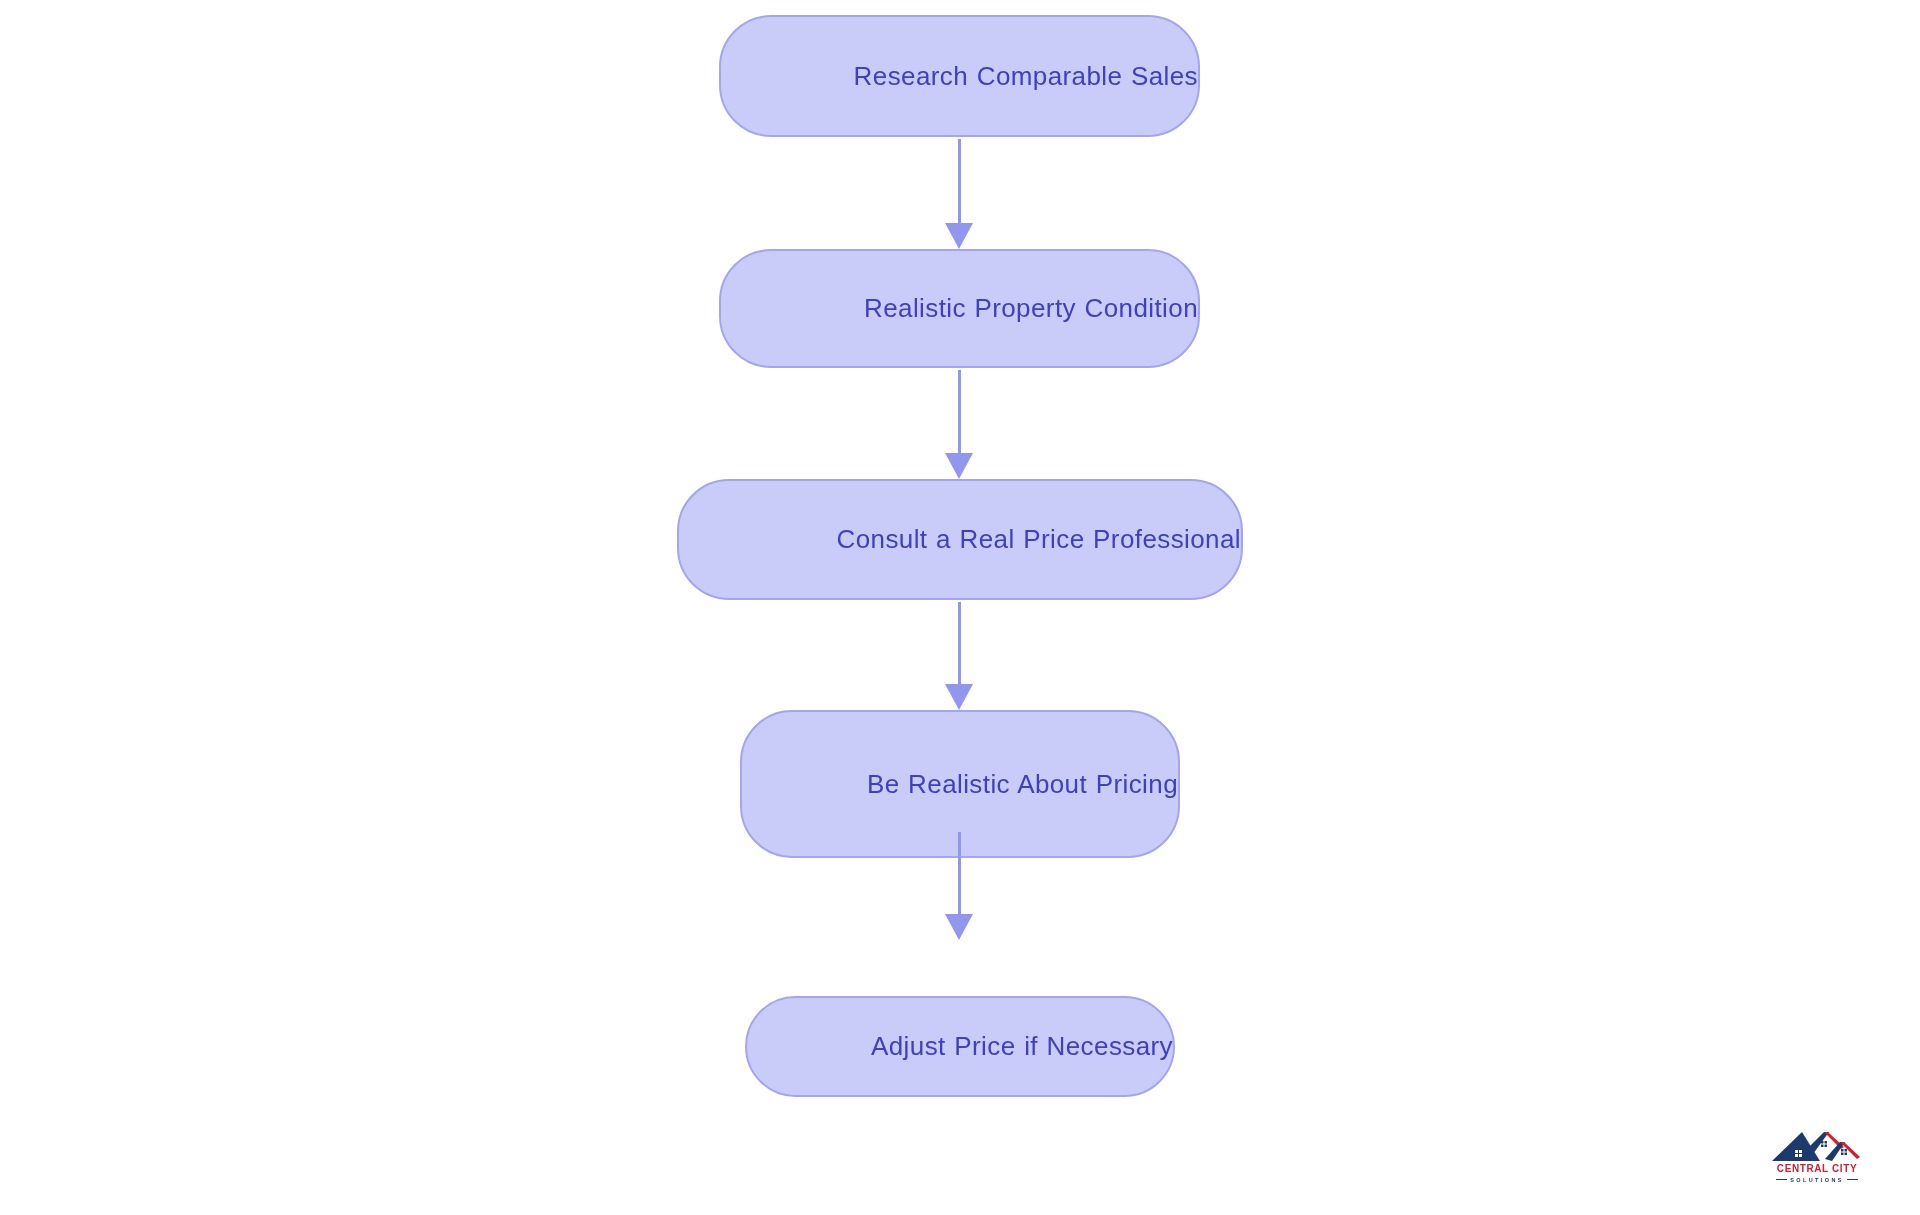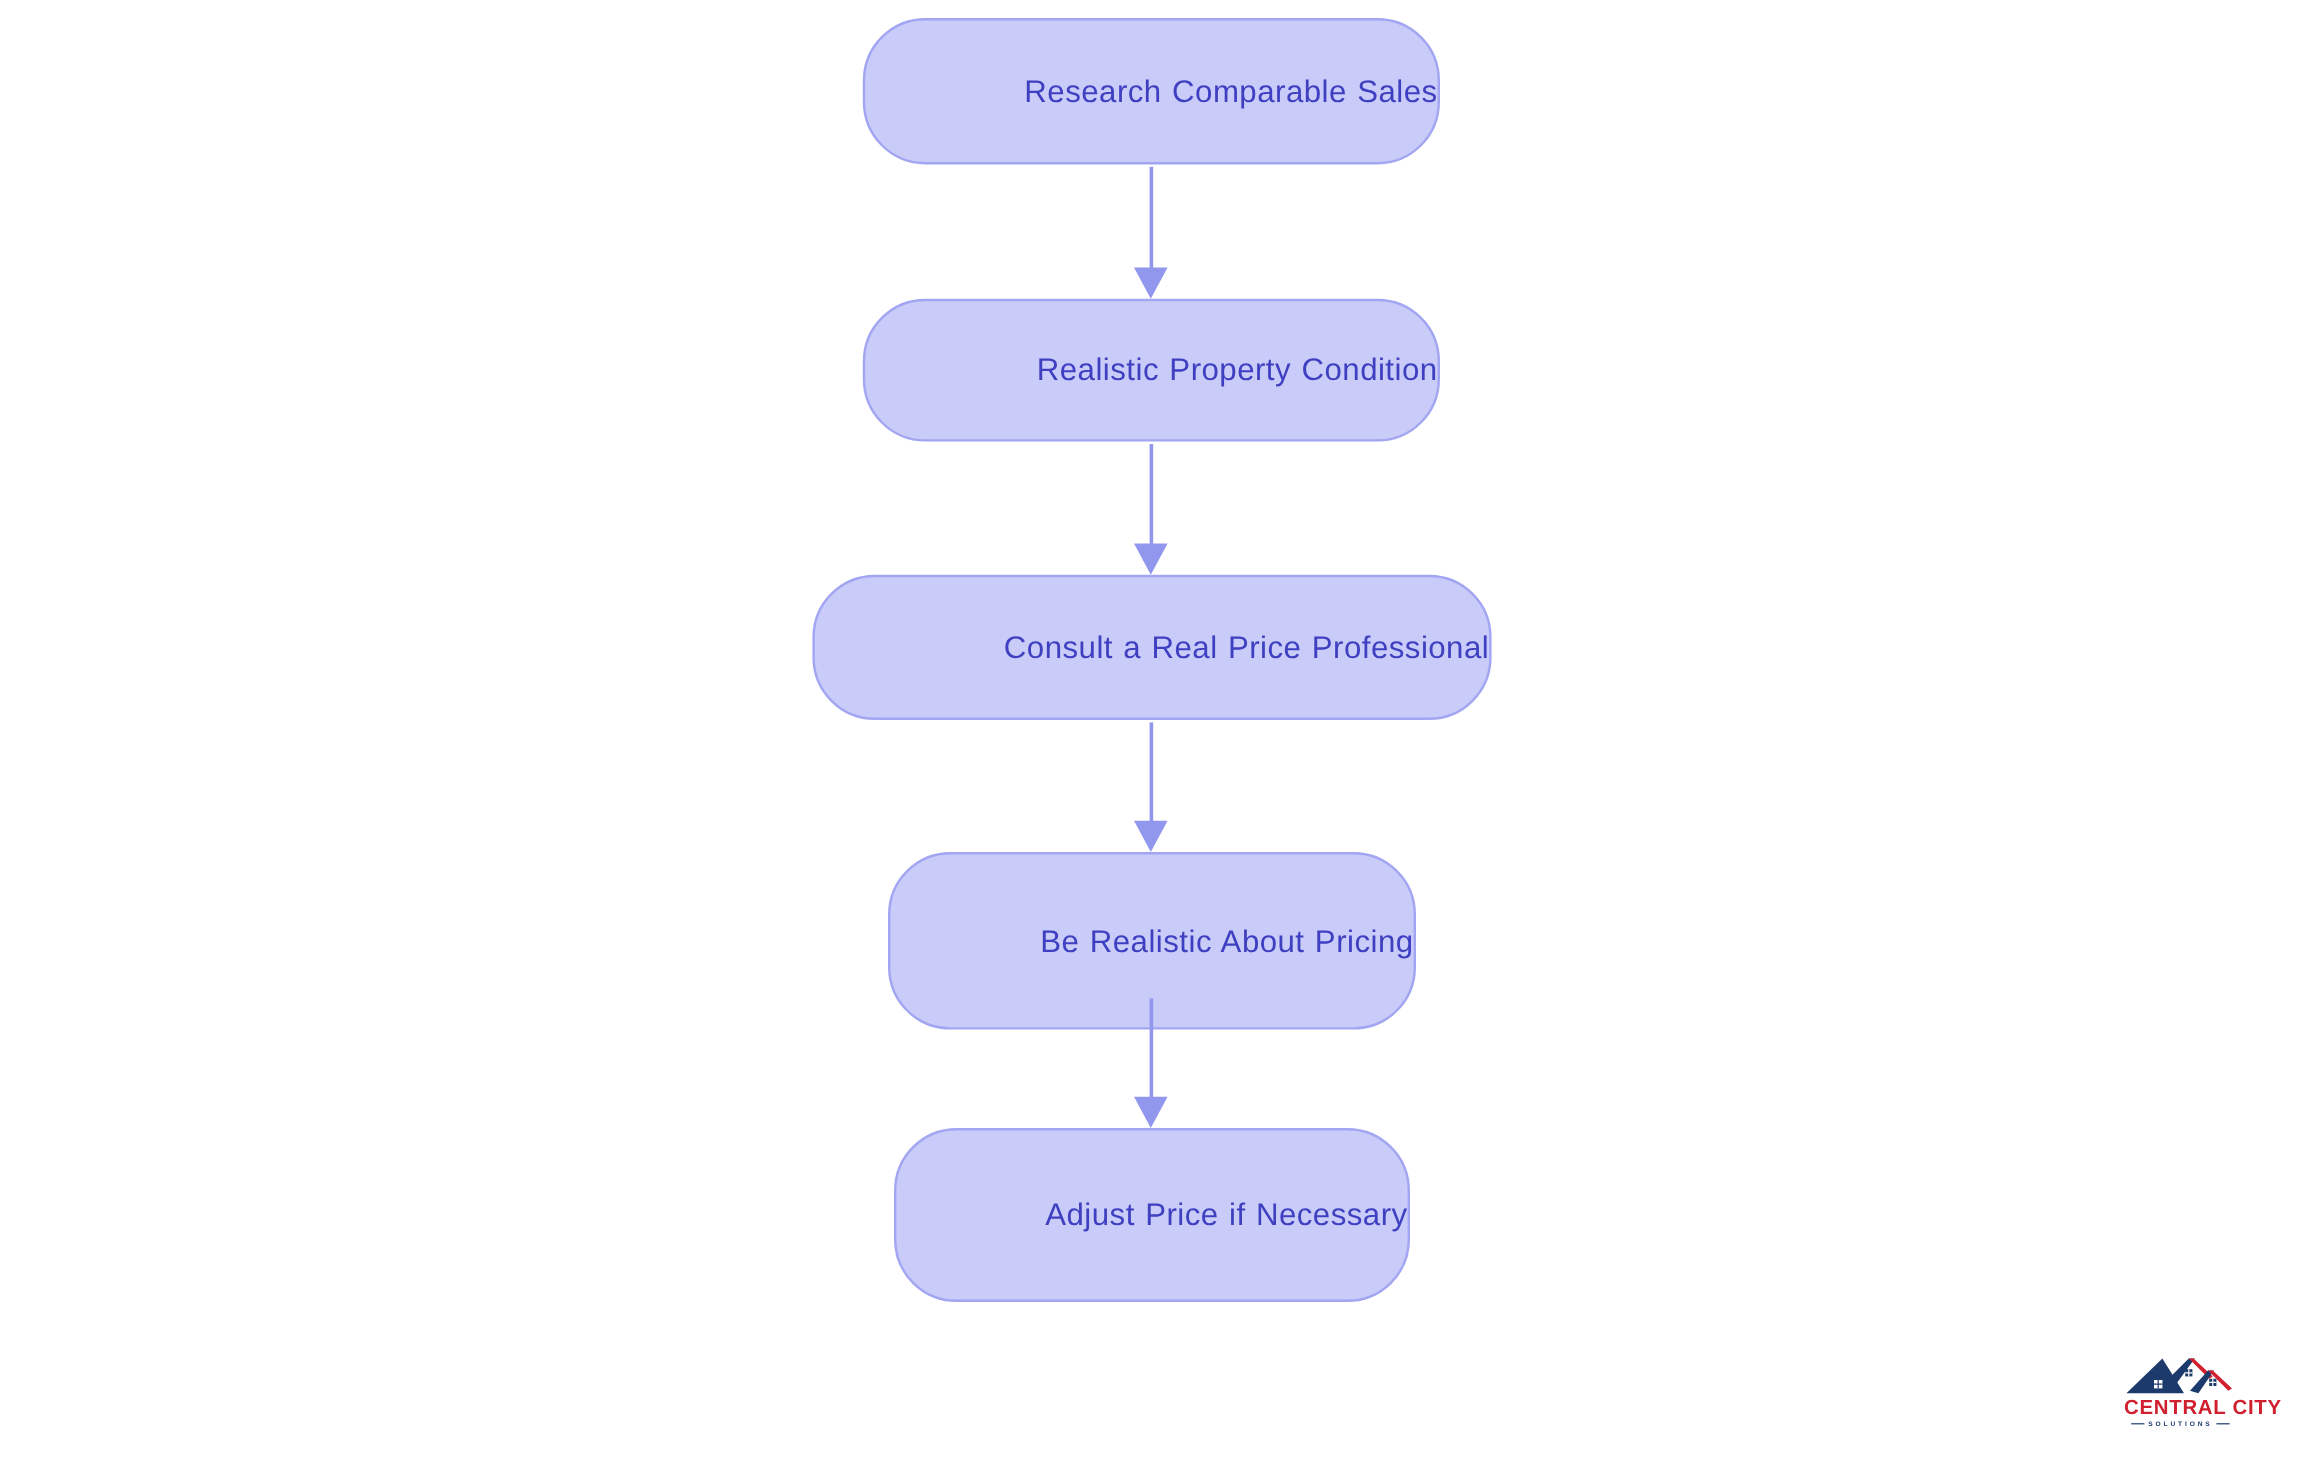--- a/index.html
+++ b/index.html
@@ -23,21 +23,21 @@
     color:var(--node_text,#3e3fc1);
     font-size:26px;
     letter-spacing:0.4px;
     word-spacing:1px;
     white-space:nowrap;
   }
   .node-1{left:719px;top:15px;width:481px;height:122px;}
   .node-2{left:719px;top:249px;width:481px;height:119px;}
   .node-3{left:677px;top:479px;width:566px;height:121px;}
   .node-4{left:740px;top:710px;width:440px;height:148px;}
-  .node-5{left:745px;top:940px;width:430px;height:145px;}
+  .node-5{left:745px;top:996px;width:430px;height:101px;}
   
   .arrow{position:absolute;left:945px;width:28px;}
   .arrow-1{top:139px;height:110px;}
   .arrow-2{top:370px;height:109px;}
   .arrow-3{top:602px;height:108px;}
   .arrow-4{top:832px;height:108px;}
   .arrow-line{
     position:absolute;top:0;left:12.5px;
     width:3px;height:calc(100% - 24px);
     background:var(--arrow,#9297ee);
@@ -50,21 +50,21 @@
     border-top:26px solid var(--arrow,#9297ee);
   }
   
   .logo{
     position:absolute;left:1770px;top:1128px;width:94px;
     display:flex;flex-direction:column;align-items:center;
   }
   .logo-roofs{width:94px;height:36px;display:block;}
   .logo-line1{
     color:var(--logo_red,#d01f2f);
-    font-size:17px;font-weight:bold;
+    font-size:10px;font-weight:bold;
     letter-spacing:0.6px;white-space:nowrap;
     line-height:1.05;
     width:100%;text-align:center;
   }
   .logo-line2-row{
     margin-top:2px;
     width:88%;
     display:flex;align-items:center;justify-content:center;gap:3px;
   }
   .logo-rule{flex:1;height:1px;background:var(--logo_navy,#1d3a6d);}

